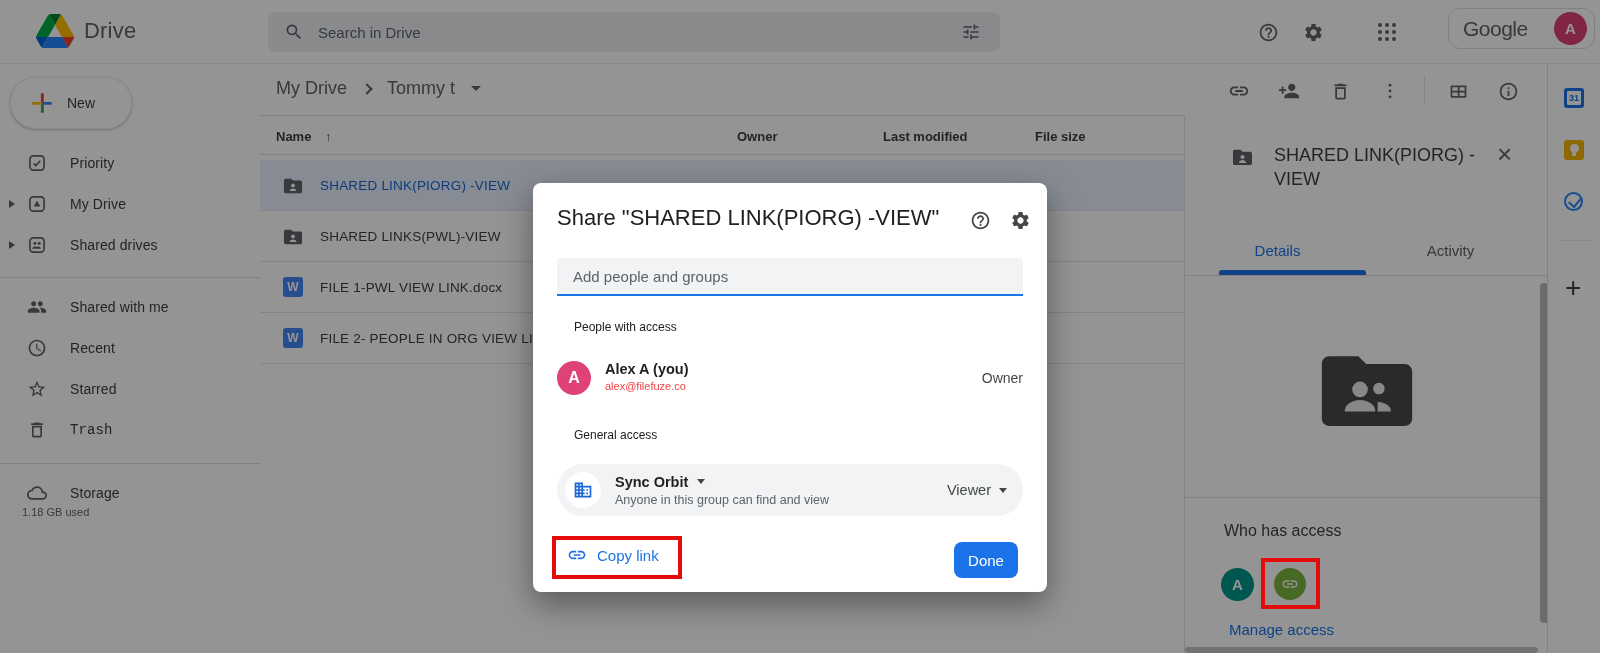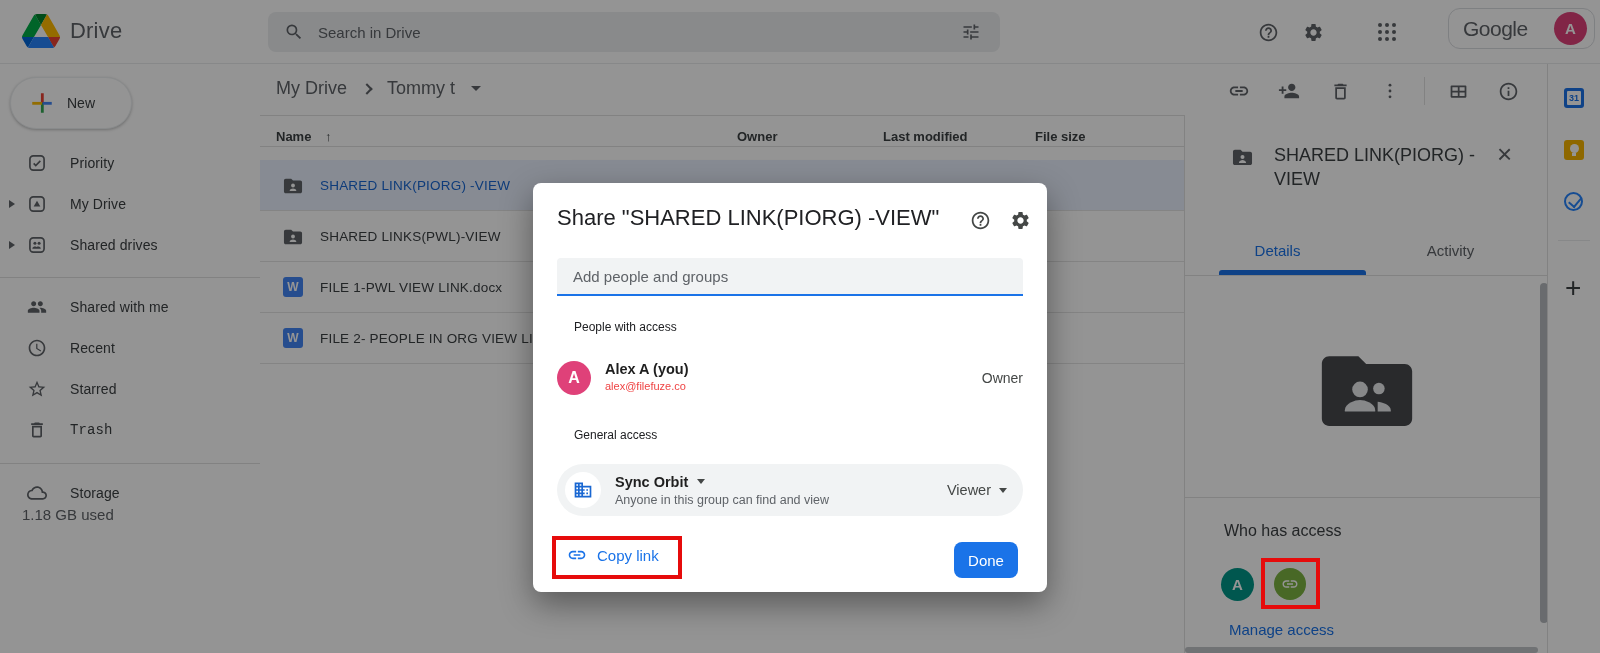--- a/index.html
+++ b/index.html
@@ -4,21 +4,21 @@
 <style>
   * { margin:0; padding:0; box-sizing:border-box; }
   html,body { width:1600px; height:653px; }
   body { font-family:"Liberation Sans","DejaVu Sans",sans-serif; background:#fff; }
   #app { position:relative; width:1600px; height:653px; overflow:hidden; background:#fff; }
   .abs { position:absolute; }
   svg.mi { display:block; }
 
   
   .header { left:0; top:0; width:1600px; height:64px; background:#fff; border-bottom:1px solid #e8eaed; }
-  .logo-wrap { left:22px; top:14px; display:flex; align-items:center; gap:10px; }
+  .logo-wrap { left:36px; top:14px; display:flex; align-items:center; gap:10px; }
   .logo-text { font-size:22px; color:#5f6368; letter-spacing:.2px; }
   .searchbar { left:268px; top:12px; width:732px; height:40px; background:#eceef0; border-radius:8px; display:flex; align-items:center; padding:0 16px; gap:14px; }
   .searchbar input { flex:1; border:none; outline:none; background:transparent; font-size:15px; color:#202124; font-family:inherit; }
   .searchbar input::placeholder { color:#5f6368; }
   .iconbtn { width:26px; height:26px; display:flex; align-items:center; justify-content:center; cursor:pointer; }
   .hdr-help { left:1255px; top:19px; }
   .hdr-gear { left:1300px; top:19px; }
   .hdr-apps { left:1374px; top:19px; }
   .apps-grid { display:grid; grid-template-columns:repeat(3,4px); gap:3px; }
   .apps-grid i { width:4px; height:4px; border-radius:50%; background:#5f6368; }
@@ -28,21 +28,21 @@
 
   
   .sidebar { left:0; top:64px; width:260px; height:589px; background:#fff; }
   .newbtn { position:absolute; left:10px; top:13px; width:122px; height:52px; background:#fff; border:1px solid #eceff1; border-radius:26px; box-shadow:0 1px 3px rgba(0,0,0,.25); display:flex; align-items:center; gap:12px; padding-left:18px; cursor:pointer; }
   .newbtn-label { font-size:14px; font-weight:500; color:#3c4043; }
   .navitem { position:absolute; left:0; width:240px; height:40px; display:flex; align-items:center; cursor:pointer; border-radius:0 20px 20px 0; }
   .navitem .exp { position:absolute; left:9px; width:0; height:0; border-left:6px solid #5f6368; border-top:4px solid transparent; border-bottom:4px solid transparent; }
   .navitem .nicon { position:absolute; left:27px; width:20px; height:20px; color:#5f6368; }
   .navitem .nlabel { position:absolute; left:70px; font-size:14px; color:#3c4043; letter-spacing:.1px; }
   .sdiv { position:absolute; left:0; width:260px; height:1px; background:#e0e0e0; }
-  .storage-used { position:absolute; left:22px; top:442px; font-size:15px; color:#5f6368; }
+  .storage-used { position:absolute; left:22px; top:442px; font-size:11px; color:#5f6368; }
 
   
   .crumb-root,.crumb-cur { font-size:18px; color:#5f6368; cursor:pointer; }
   .chev { width:8px; height:8px; border-top:2px solid #5f6368; border-right:2px solid #5f6368; transform:rotate(45deg); }
   .caret { width:0; height:0; border-left:5px solid transparent; border-right:5px solid transparent; border-top:5px solid #5f6368; }
   .hdiv { height:1px; background:#e0e0e0; }
   .vdiv { width:1px; background:#e0e0e0; }
   .colhead { font-size:13px; font-weight:600; color:#3c4043; }
   .row { position:absolute; left:0; width:924px; height:51px; border-bottom:1px solid #e3e3e3; display:flex; align-items:center; cursor:pointer; background:#fff; }
   .row.selected { background:#e8f0fe; }
@@ -275,21 +275,21 @@
   </div>
   <div class="abs iconbtn act" style="left:1495px;top:78px;">
     <svg class="mi" width="21" height="21" viewBox="0 0 24 24" fill="#5f6368">
         <path d="M11 7h2v2h-2zm0 4h2v6h-2zm1-9C6.48 2 2 6.48 2 12s4.48 10 10 10 10-4.48 10-10S17.52 2 12 2zm0 18c-4.41 0-8-3.59-8-8s3.59-8 8-8 8 3.59 8 8-3.59 8-8 8z"></path>
       </svg>
   </div>
 
   <div class="abs hdiv" style="left:260px;top:115px;width:1287px;"></div>
 
   <div class="abs" style="left:260px;top:115px;width:924px;height:538px;">
-    <div class="abs" style="left:0;top:0;width:924px;height:32px;border-bottom:1px solid #e0e0e0;">
+    <div class="abs" style="left:0;top:0;width:924px;height:40px;border-bottom:1px solid #e0e0e0;">
       <span class="abs colhead" style="left:16px;top:14px;">
         <span>Name</span>
         <span style="font-weight:400;margin-left:10px;">↑</span>
       </span>
       <span class="abs colhead" style="left:477px;top:14px;">Owner</span>
       <span class="abs colhead" style="left:623px;top:14px;">Last modified</span>
       <span class="abs colhead" style="left:775px;top:14px;">File size</span>
     </div>
 
     <div class="row selected" style="top:45px;">

